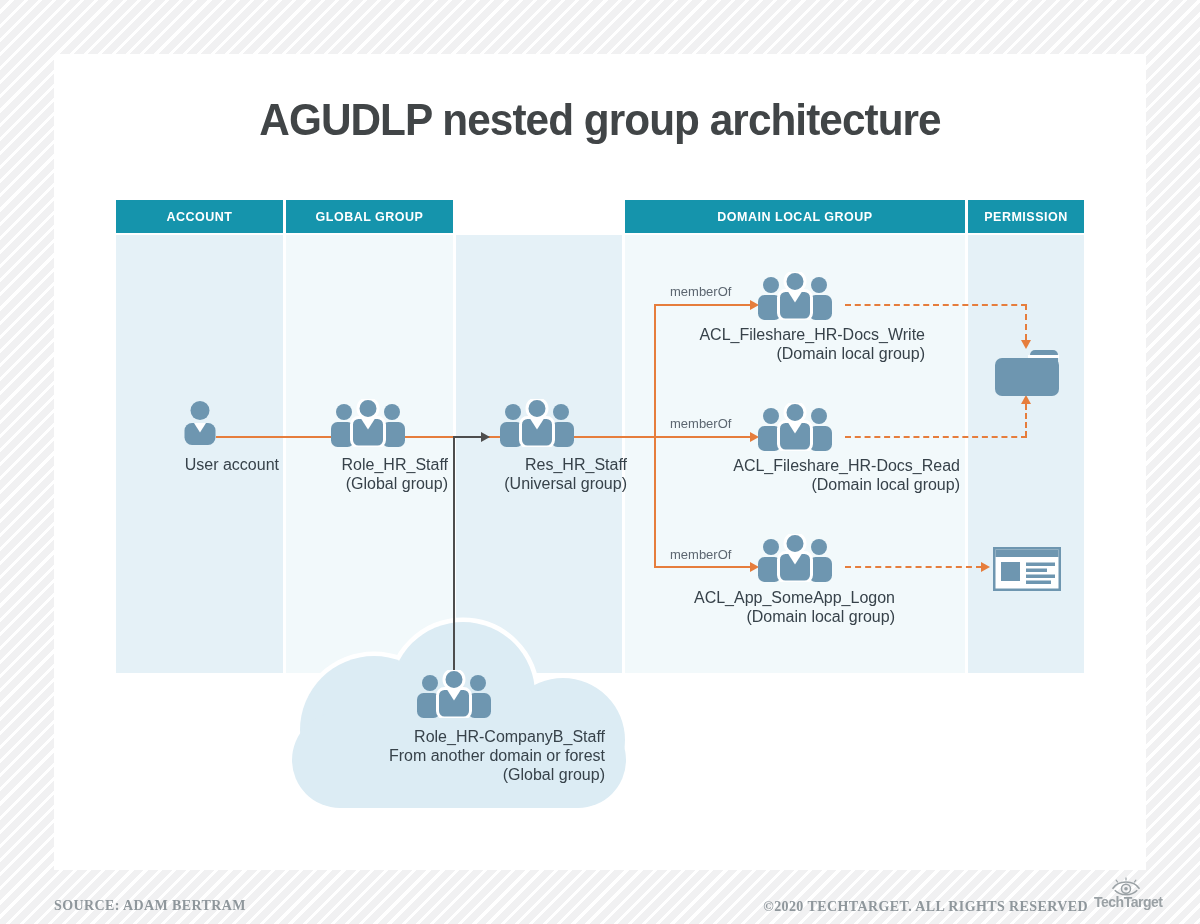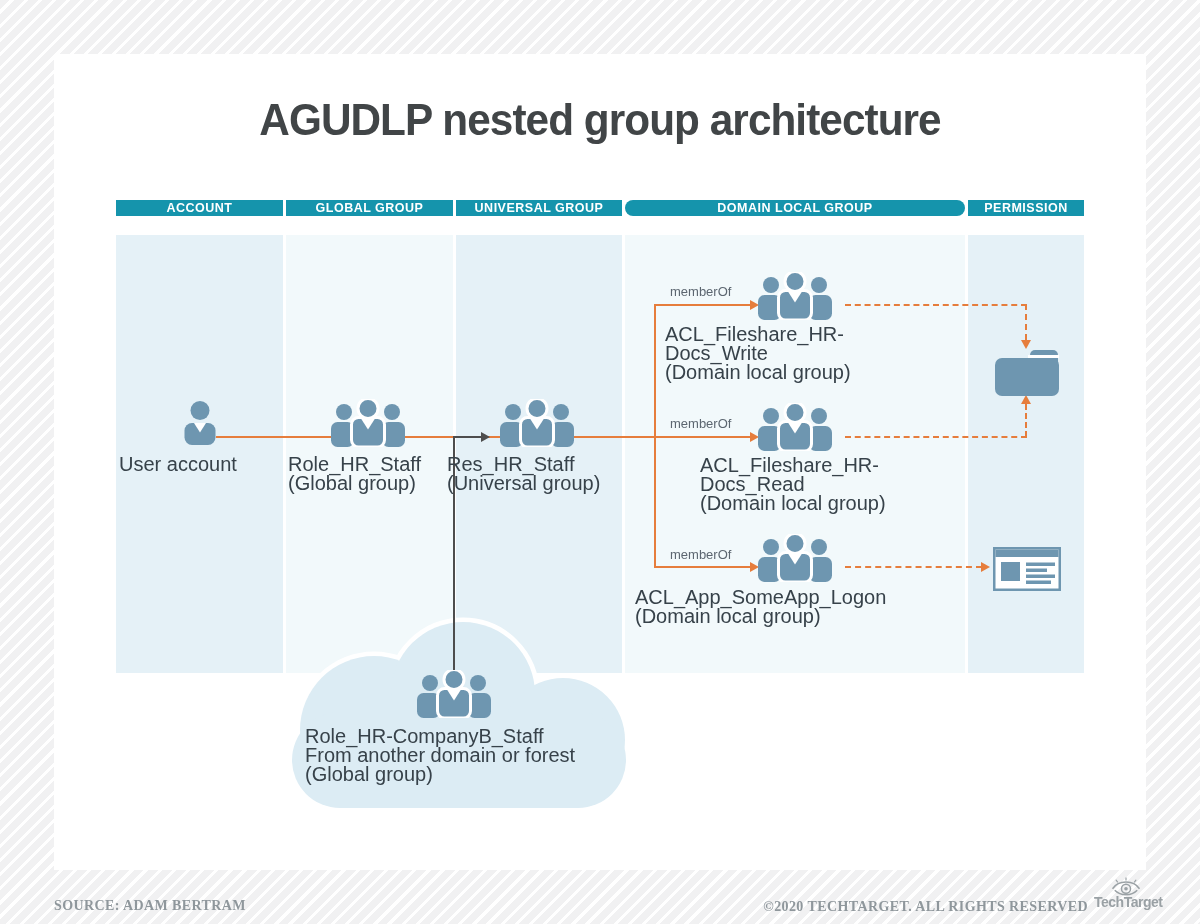--- a/index.html
+++ b/index.html
@@ -3,41 +3,41 @@
 <meta charset="utf-8">
 <style>
   html,body{margin:0;padding:0;}
   body{font-family:"Liberation Sans", sans-serif;}
   .stage{position:relative;width:1200px;height:924px;overflow:hidden;
     background:repeating-linear-gradient(135deg,#f1f1f2 0 7px,#ffffff 7px 10px);}
   .panel{position:absolute;left:54px;top:54px;width:1092px;height:816px;background:#ffffff;}
   .title{position:absolute;left:0;right:0;top:94px;text-align:center;
     font-size:45px;font-weight:bold;color:#414547;letter-spacing:-1px;
     transform:scaleX(0.94);transform-origin:50% 50%;}
-  .hdr{position:absolute;top:200px;height:16px;background:#1594ac;color:#ffffff;
+  .hdr{position:absolute;top:200px;height:33px;background:#1594ac;color:#ffffff;
     display:flex;align-items:center;justify-content:center;
     font-size:12.5px;font-weight:bold;letter-spacing:0.5px;}
   .colbg{position:absolute;top:235px;height:438px;}
   .colbg.dark{background:#e5f1f7;}
   .colbg.light{background:#f2f9fb;}
   .hline{position:absolute;height:2px;background:#e67d3c;}
   .vline{position:absolute;width:2px;background:#e67d3c;}
   .hline.darkc{background:#4d4d4d;}
   .vline.darkc{background:#4d4d4d;width:1.5px;}
   .dash-h{position:absolute;height:0;border-top:2px dashed #e67d3c;}
   .dash-v{position:absolute;width:0;border-left:2px dashed #e67d3c;}
   .arr-r{position:absolute;width:0;height:0;border-top:5px solid transparent;
     border-bottom:5px solid transparent;border-left:9px solid #e67d3c;}
   .arr-r.darkc{border-left-color:#4d4d4d;}
   .arr-d{position:absolute;width:0;height:0;border-left:5px solid transparent;
     border-right:5px solid transparent;border-top:9px solid #e67d3c;}
   .arr-u{position:absolute;width:0;height:0;border-left:5px solid transparent;
     border-right:5px solid transparent;border-bottom:9px solid #e67d3c;}
   .icon{position:absolute;}
-  .lbl{position:absolute;text-align:left;font-size:20px;line-height:19px;color:#37424a;}
+  .lbl{position:absolute;text-align:right;font-size:16px;line-height:19px;color:#37424a;}
   .member{position:absolute;font-size:13px;color:#5c6670;}
   .foot{position:absolute;font-size:14px;font-weight:bold;color:#8f979c;letter-spacing:0.4px;font-family:Liberation Serif, serif;}
   .brand{position:absolute;left:1094px;top:894px;width:64px;text-align:center;
     font-size:14px;font-weight:bold;letter-spacing:-0.5px;color:#9aa1a5;}
 </style>
 </head>
 <body>
 
 <svg width="0" height="0" style="position:absolute">
   <defs>
@@ -81,22 +81,21 @@
   </defs>
 </svg>
 
 <div class="stage">
   <div class="panel"></div>
 
   <div class="title">AGUDLP nested group architecture</div>
 
   <div class="hdr" style="left:116px;width:167px;">ACCOUNT</div>
   <div class="hdr" style="left:286px;width:167px;">GLOBAL GROUP</div>
-  <div class="hdr" style="left:456px;width:166px;">UNIVERSAL GROUP</div>
-  <div class="hdr" style="left:625px;width:340px;border-radius:10px;">DOMAIN LOCAL GROUP</div>
+  <div class="hdr" style="left:625px;width:340px;">DOMAIN LOCAL GROUP</div>
   <div class="hdr" style="left:968px;width:116px;">PERMISSION</div>
 
   <div class="colbg dark" style="left:116px;width:167px;"></div>
   <div class="colbg light" style="left:286px;width:167px;"></div>
   <div class="colbg dark" style="left:456px;width:166px;"></div>
   <div class="colbg light" style="left:625px;width:340px;"></div>
   <div class="colbg dark" style="left:968px;width:116px;"></div>
 
   <svg class="icon" style="left:278px;top:612px;" width="356" height="200" viewBox="0 0 356 200">
     <g stroke="#ffffff" stroke-width="9" fill="#dcecf4">

